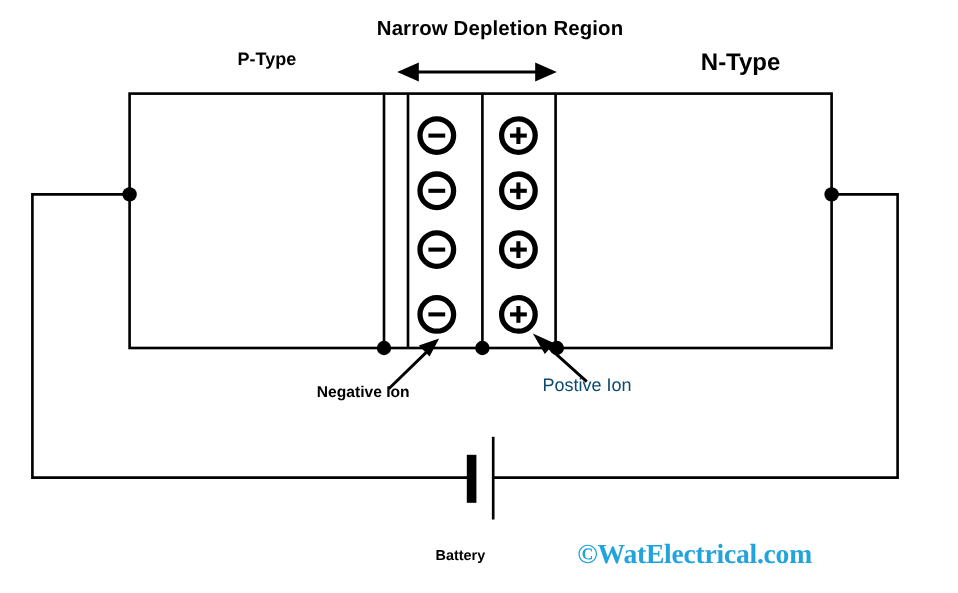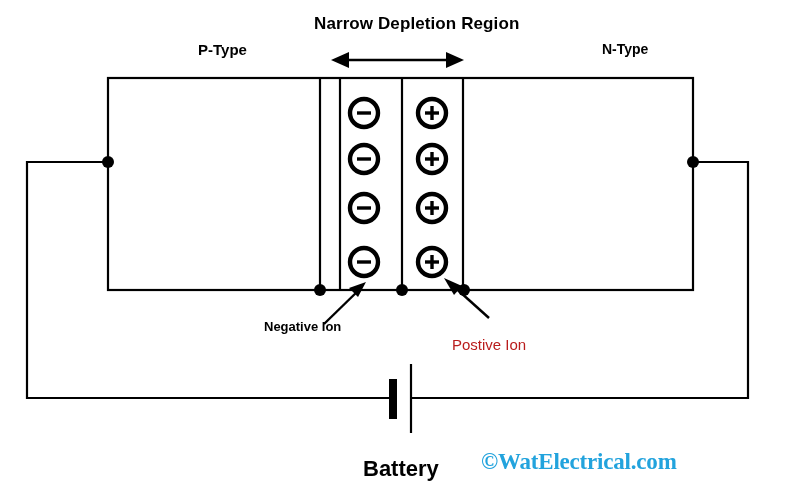--- a/index.html
+++ b/index.html
@@ -36,42 +36,42 @@
     margin-left: 29px;
   }
   #label-ptype {
     left: 166px;
     top: 41px;
     font-size: 15px;
     font-weight: bold;
     margin-left: 32px;
   }
   #label-ntype {
-    left: 602px;
+    left: 584px;
     top: 41px;
-    font-size: 14px;
+    font-size: 20px;
     font-weight: bold;
   }
   #label-negative-ion {
     left: 264px;
     top: 319px;
     font-size: 13px;
     font-weight: bold;
   }
   #label-positive-ion {
     left: 452px;
-    top: 336px;
+    top: 313px;
     font-size: 15px;
     font-weight: normal;
-    color: #b91c1c;
+    color: #0c4a6e;
   }
   #label-battery {
     left: 363px;
     top: 456px;
-    font-size: 22px;
+    font-size: 12px;
     font-weight: bold;
   }
   #watermark {
     position: absolute;
     left: 481px;
     top: 449px;
     font-family: "Liberation Serif", serif;
     font-weight: bold;
     font-size: 23px;
     color: #22a3dd;

